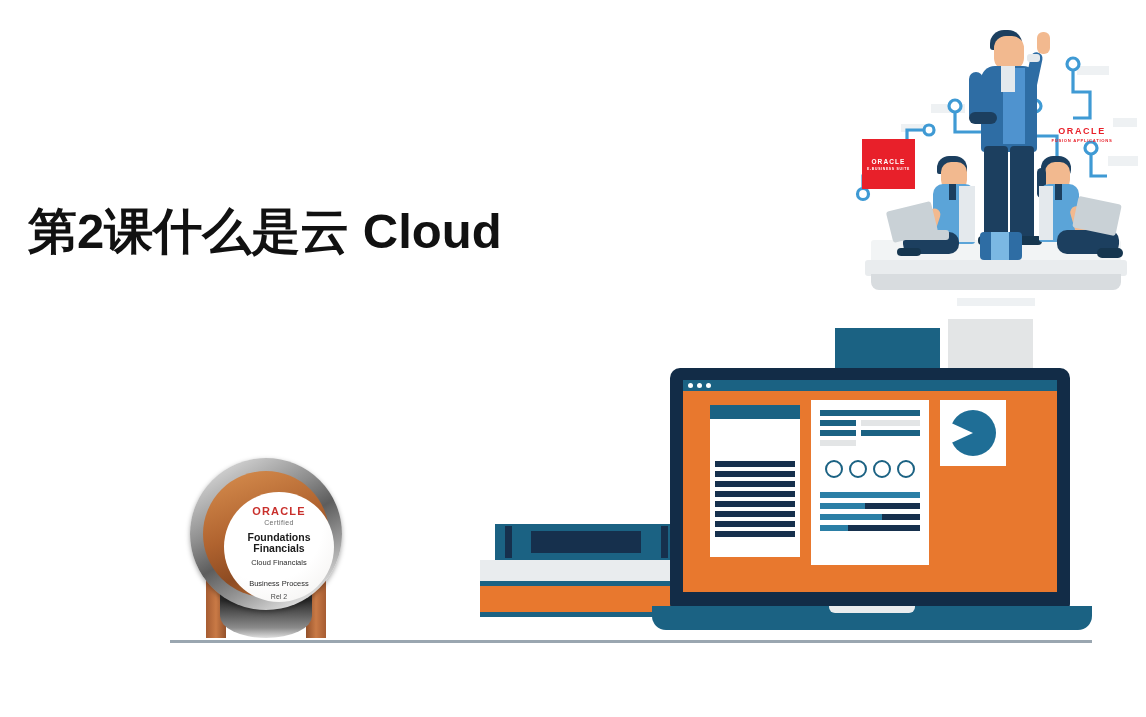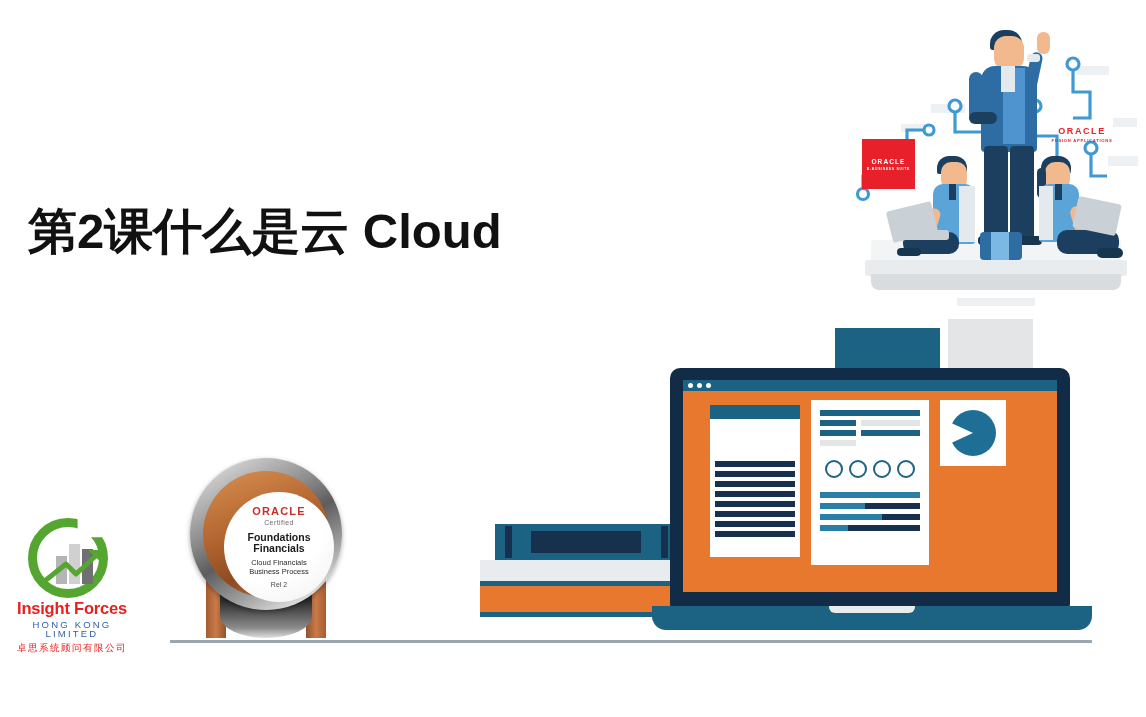--- a/index.html
+++ b/index.html
@@ -658,38 +658,21 @@
     <div id="badge-stand-r"></div>
     <div id="badge-stand-mid"></div>
     <div id="badge-coin">
       <div id="badge-ring-copper">
         <div id="badge-face">
           <span class="b-oracle">ORACLE</span>
           <span class="b-certified">Certified</span>
           <span class="b-title">Foundations</span>
           <span class="b-title" style="margin-top:0;">Financials</span>
           <span class="b-sub">Cloud Financials</span>
-          <span class="b-sub" style="margin-top:0;">Business Process</span>
+          <span class="b-sub" style="margin-top:12px;">Business Process</span>
           <span class="b-rel">Rel 2</span>
         </div>
       </div>
     </div>
   </div>
 
-  <div id="company-logo">
-    <div id="logo-mark">
-      <div id="logo-ring"></div>
-      <div class="logo-bar" id="logo-bar1"></div>
-      <div class="logo-bar" id="logo-bar2"></div>
-      <div class="logo-bar" id="logo-bar3"></div>
-      <svg id="logo-arrow" viewBox="0 0 68 36">
-        <path d="M2,32 L22,16 L32,26 L56,4" stroke="#55a630" stroke-width="5" fill="none" stroke-linecap="round" stroke-linejoin="round"></path>
-        <path d="M44,2 L60,2 L60,17 Z" fill="#55a630"></path>
-      </svg>
-    </div>
-    <div id="logo-text">
-      <div id="logo-name">Insight Forces</div>
-      <div id="logo-region">HONG KONG LIMITED</div>
-      <div id="logo-cn">卓思系统顾问有限公司</div>
-    </div>
-  </div>
 
 </div>
 
 </body></html>

